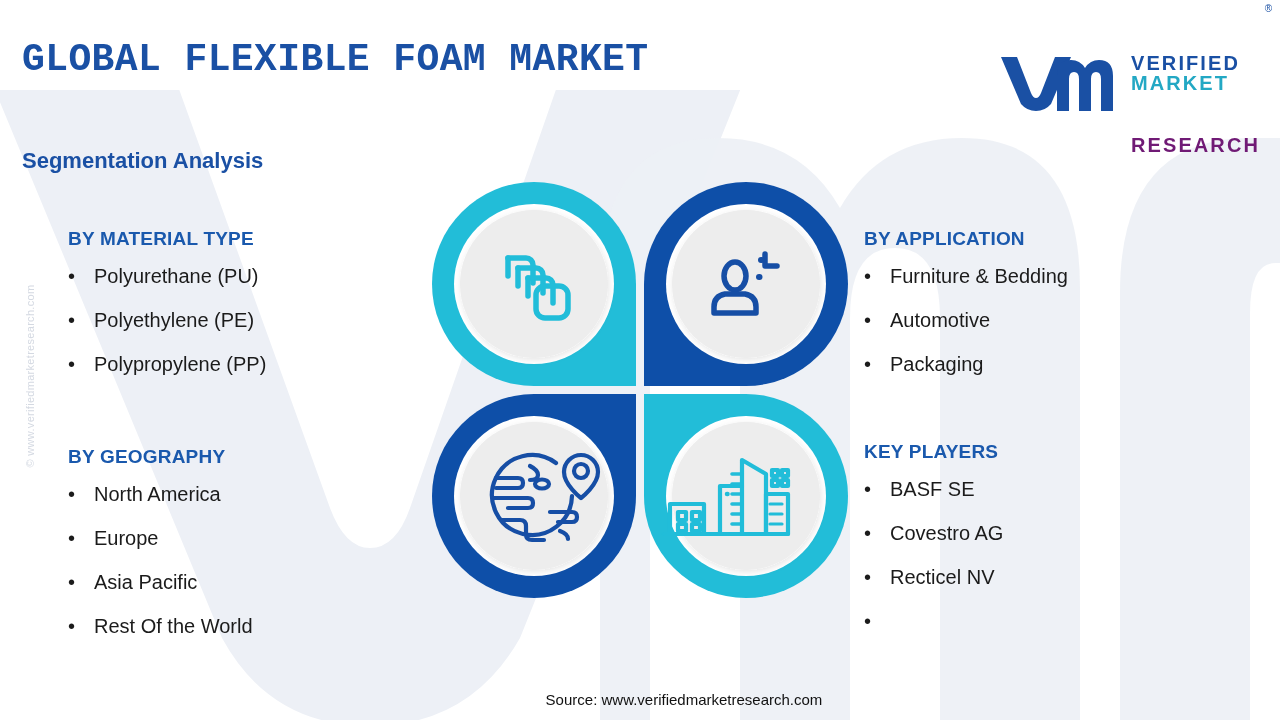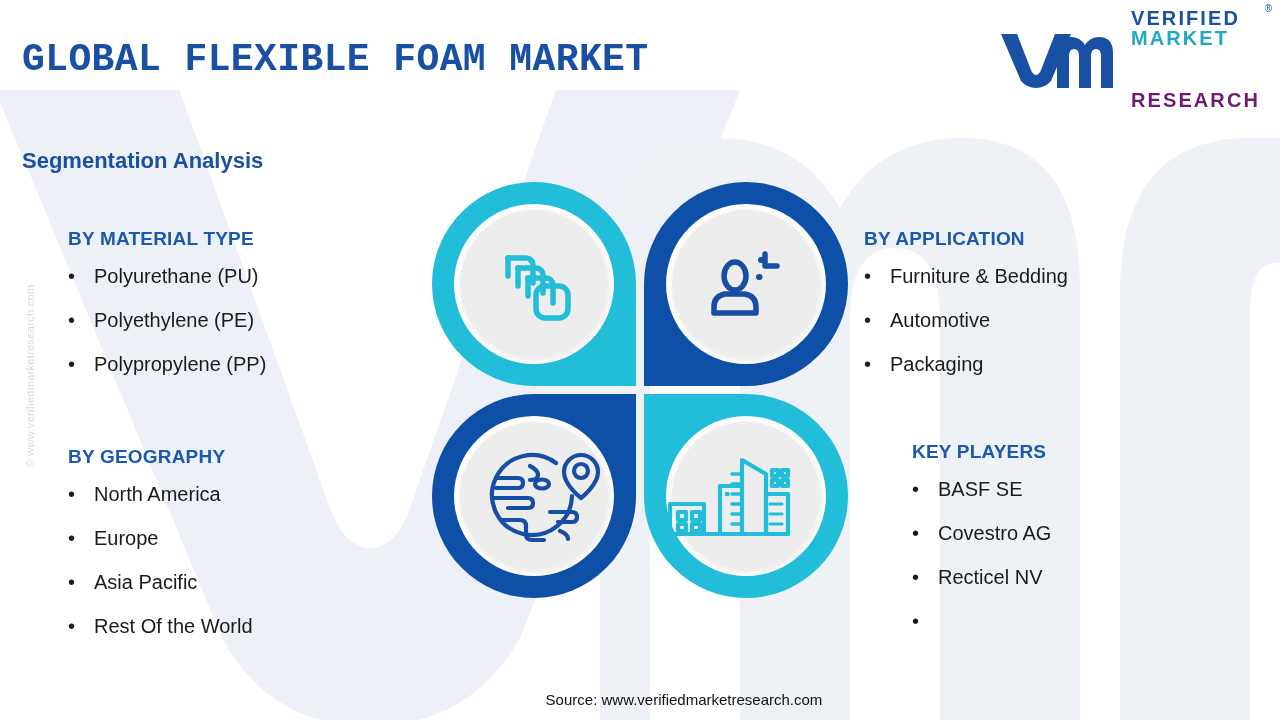--- a/index.html
+++ b/index.html
@@ -67,21 +67,21 @@
     flex-direction: column;
     justify-content: center;
     line-height: 1.02;
     position: relative;
   }
   .logo-line {
     font-size: 20px;
     font-weight: 700;
     letter-spacing: 2.1px;
   }
-  .lw-1 { color: #1A50A4; }
+  .lw-1 { color: #1A50A4; margin-top: 45px; }
   .lw-2 { color: #23A8C4; }
   .lw-3 { color: #701a75; margin-top: 41px; }
   .reg-mark {
     position: absolute;
     right: -12px;
     top: -4px;
     font-size: 10px;
     color: #1A50A4;
     font-weight: 400;
   }
@@ -139,21 +139,21 @@
     flex: 0 0 26px;
     text-align: left;
     font-size: 20px;
     color: #1b1b1b;
     line-height: 1.2;
   }
 
   #block-material { left: 68px; top: 228px; }
   #block-geography { left: 68px; top: 446px; }
   #block-application { left: 864px; top: 228px; }
-  #block-players    { left: 912px; top: 441px; }
+  #block-players    { left: 864px; top: 441px; }
 
   
   .quad {
     position: absolute;
     left: 432px;
     top: 182px;
     width: 416px;
     height: 416px;
     z-index: 4;
   }

